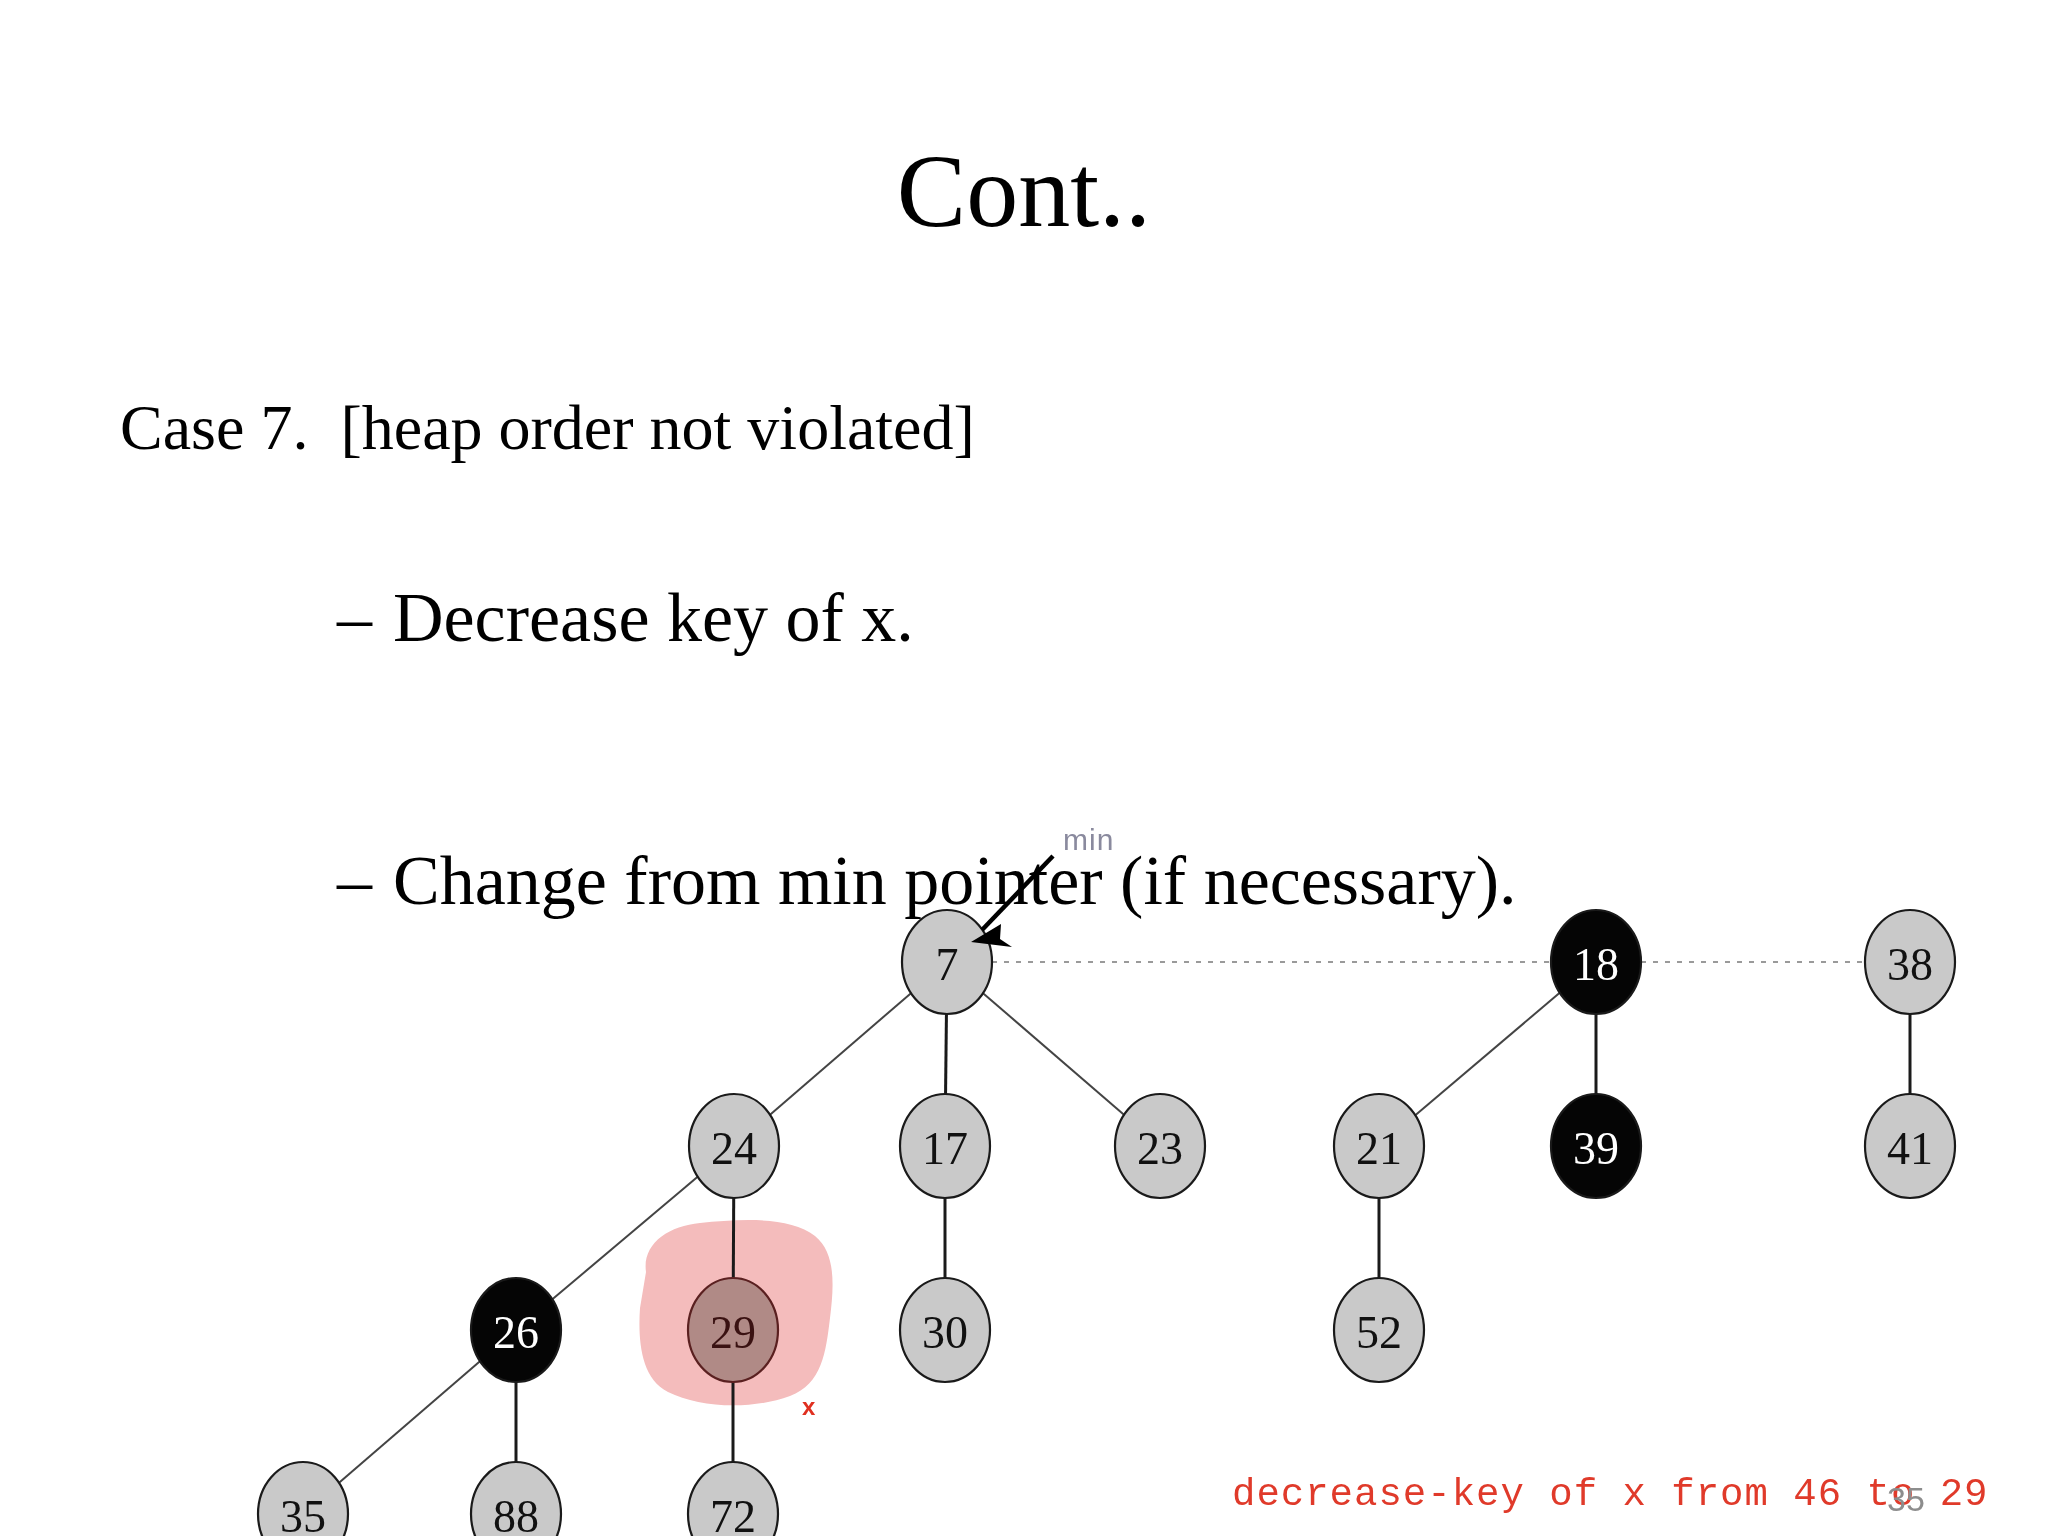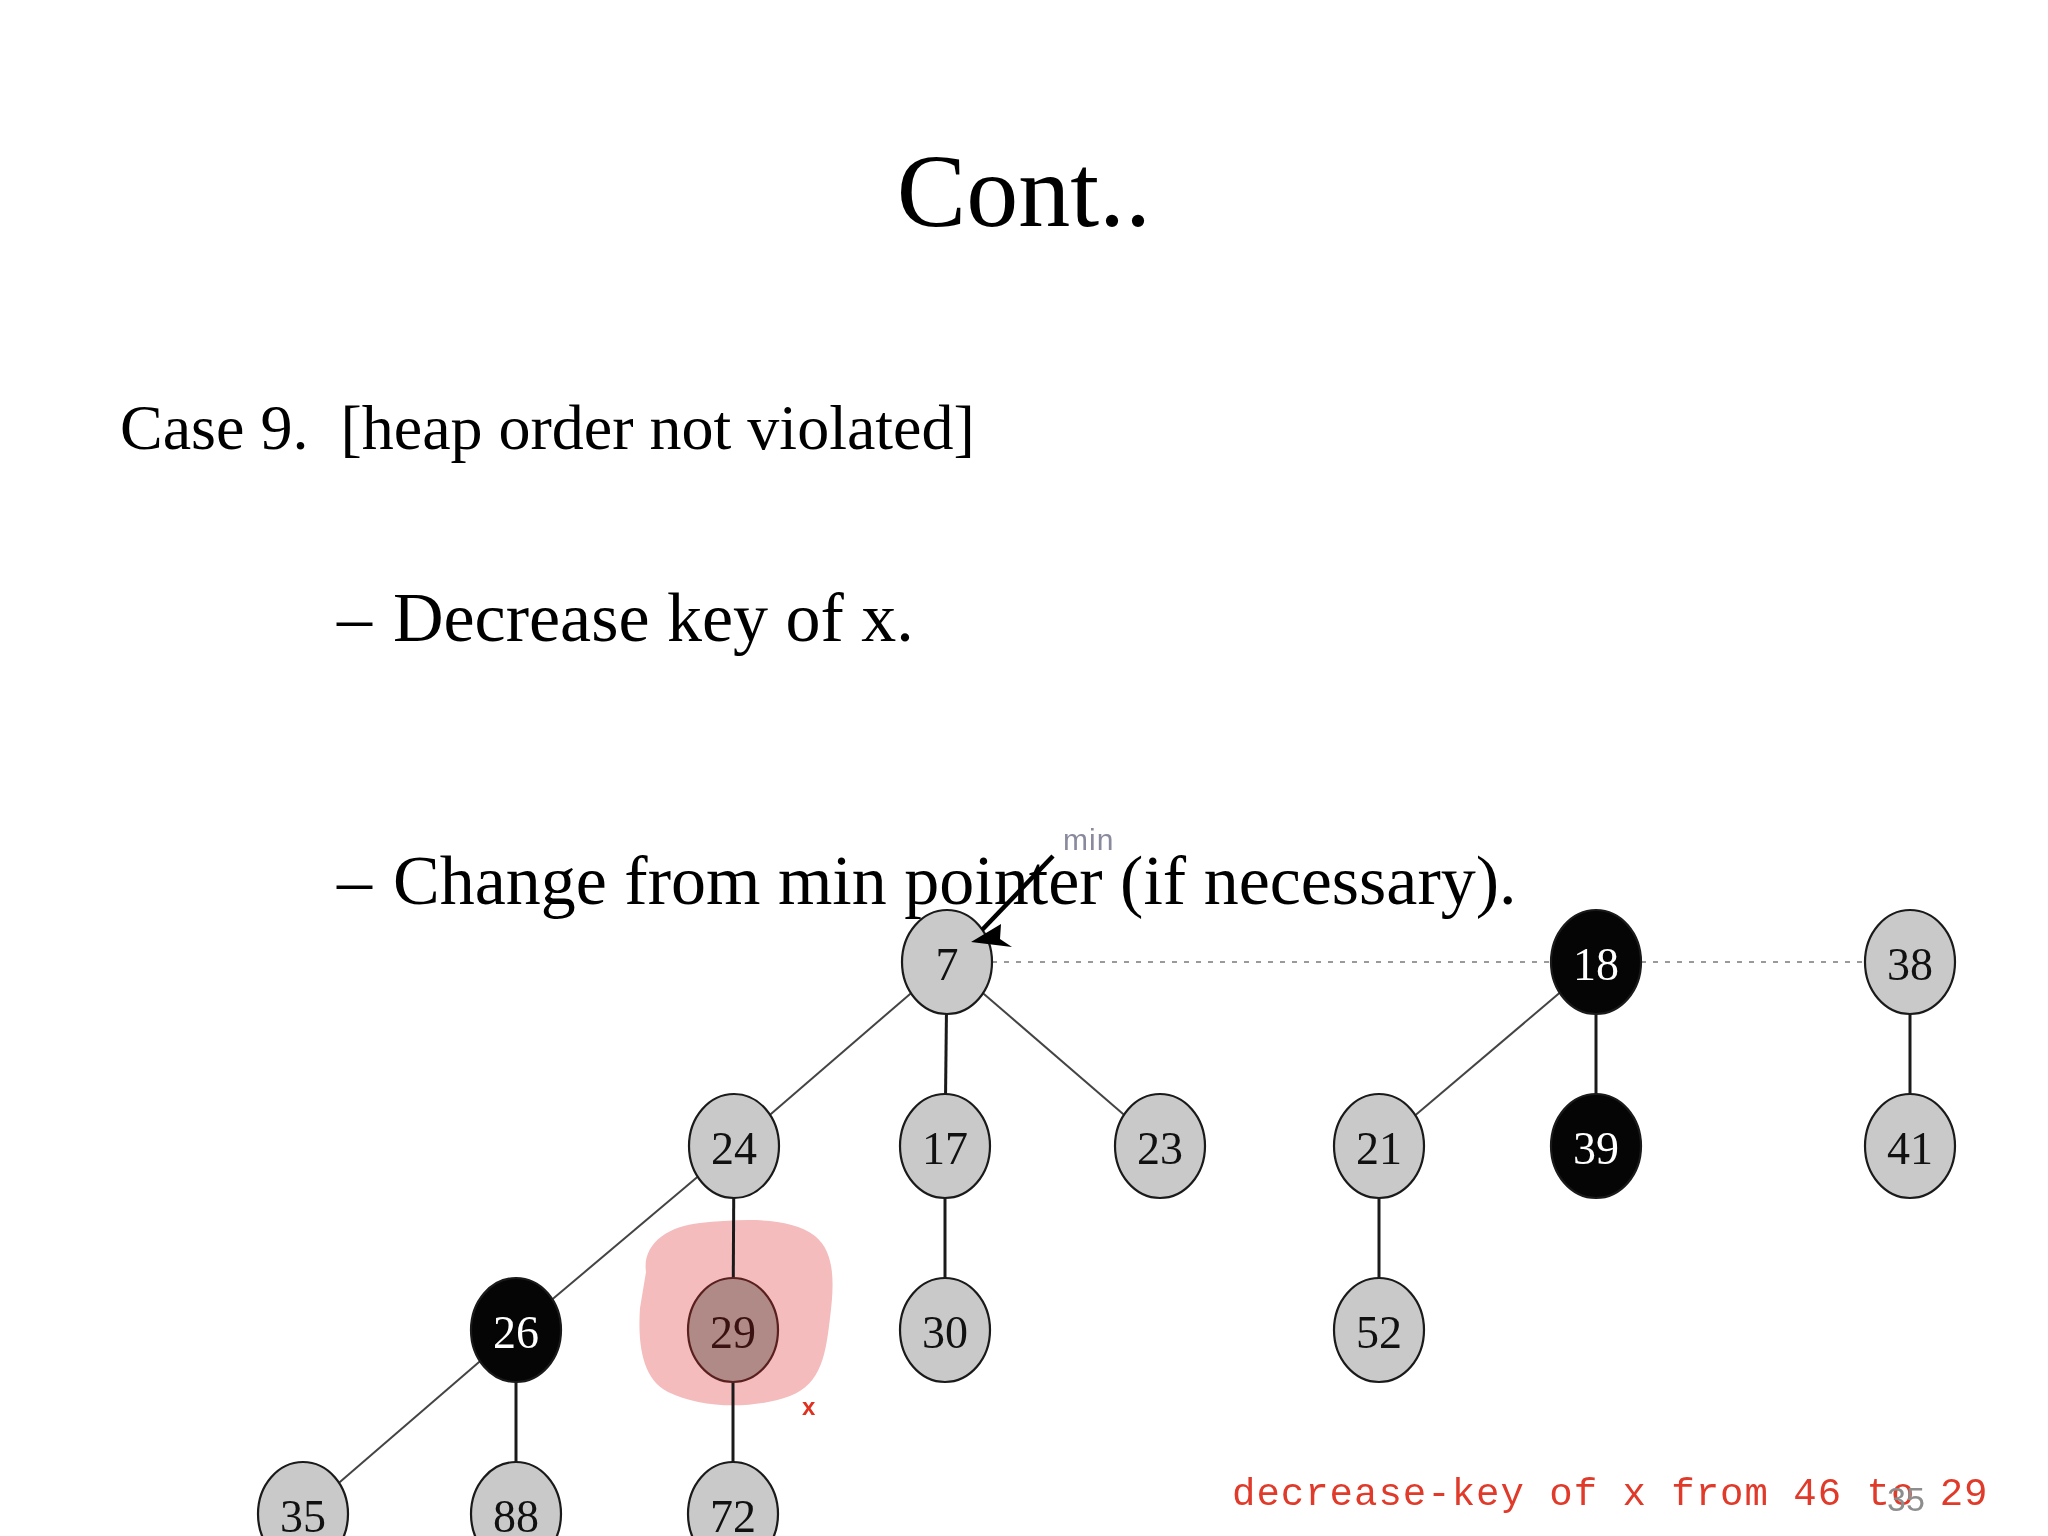--- a/index.html
+++ b/index.html
@@ -147,21 +147,21 @@
   }
 </style>
 </head>
 <body>
 
 <div id="slide">
 
   <div id="slide-title">Cont..</div>
 
   <div id="body-text">
-    <div class="case-line">Case 9.  [heap order not violated]</div>
+    <div class="case-line">Case 7.  [heap order not violated]</div>
 
     <div class="bullet-line">
       <span class="bullet-dash">–</span><span>Decrease key of x.</span>
     </div>
 
     <div class="bullet-line">
       <span class="bullet-dash">–</span><span>Change from min pointer (if necessary).</span>
     </div>
   </div>
 

